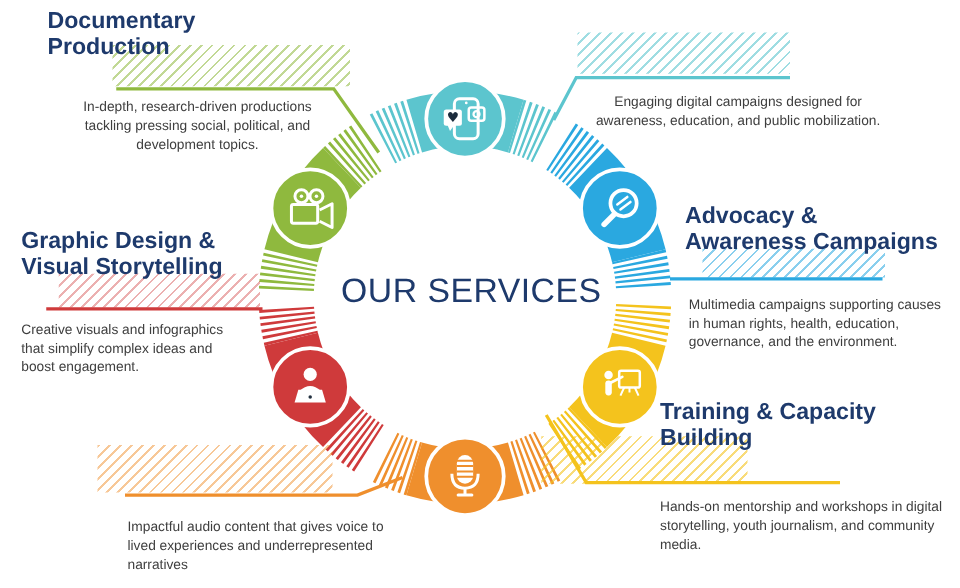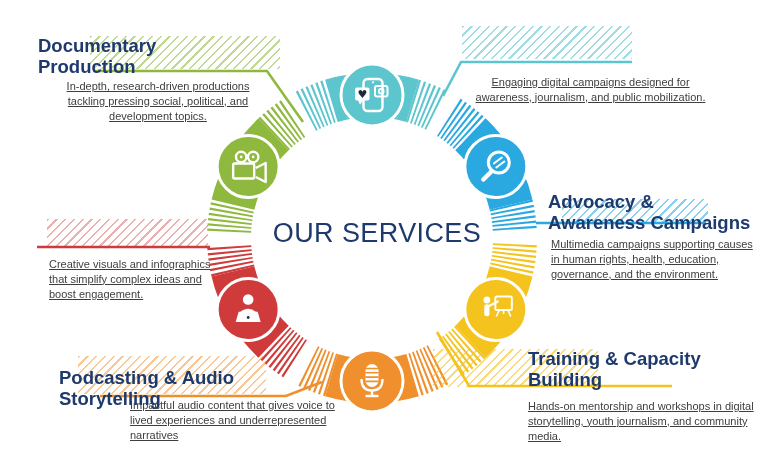--- a/index.html
+++ b/index.html
@@ -3,46 +3,46 @@
 <meta charset="utf-8">
 <style>
   html,body{margin:0;padding:0;background:#fff;}
   body{width:768px;height:470px;overflow:hidden;position:relative;
        font-family:"Liberation Sans","DejaVu Sans",sans-serif;}
   .stage{position:absolute;left:0;top:0;width:768px;height:470px;}
   svg.ring{position:absolute;left:0;top:0;}
   .center-label{position:absolute;left:377px;top:233px;transform:translate(-50%,-50%);
     font-size:27px;font-weight:normal;color:#1e3a6c;letter-spacing:.4px;white-space:nowrap;}
   .svc-heading{position:absolute;font-size:18.5px;line-height:21px;font-weight:bold;
-    color:#1e3a6c;white-space:pre-line;z-index:3;margin-top:30px;}
+    color:#1e3a6c;white-space:pre-line;z-index:3;}
   .svc-desc{position:absolute;font-size:11px;line-height:14.8px;color:#3e3e3e;
-    white-space:pre-line;z-index:3;text-decoration:underline;}
+    white-space:pre-line;z-index:3;}
   .hatch{position:absolute;z-index:1;}
   #h-documentary{left:38px;top:5px;}
   #d-documentary{left:48px;top:79px;width:220px;text-align:center;}
   #x-documentary{left:90px;top:36px;width:190px;height:33px;
     background:repeating-linear-gradient(135deg,#8fb93e8c 0 1.6px,transparent 1.6px 6.2px);}
   #h-social{left:467px;top:5px;}
   #d-social{left:448px;top:75px;width:285px;text-align:center;}
   #x-social{left:462px;top:26px;width:170px;height:33px;
     background:repeating-linear-gradient(135deg,#5cc5ce96 0 1.6px,transparent 1.6px 6.2px);}
   #h-advocacy{left:548px;top:161px;}
   #d-advocacy{left:551px;top:237px;width:225px;}
   #x-advocacy{left:562px;top:199px;width:146px;height:23px;
     background:repeating-linear-gradient(135deg,#2aa8e08c 0 1.6px,transparent 1.6px 6.2px);}
   #h-training{left:528px;top:318px;}
   #d-training{left:528px;top:399px;width:250px;}
   #x-training{left:433px;top:349px;width:165px;height:38px;
     background:repeating-linear-gradient(135deg,#f4c31d96 0 1.6px,transparent 1.6px 6.2px);}
   #h-podcasting{left:59px;top:337px;}
-  #d-podcasting{left:102px;top:398px;width:260px;margin-left:28px;}
+  #d-podcasting{left:102px;top:415px;width:260px;}
   #x-podcasting{left:78px;top:356px;width:188px;height:38px;
     background:repeating-linear-gradient(135deg,#ef8f2d7d 0 1.6px,transparent 1.6px 6.2px);}
   #h-graphic{left:17px;top:181px;}
-  #d-graphic{left:17px;top:257px;width:200px;margin-left:32px;}
+  #d-graphic{left:17px;top:257px;width:200px;}
   #x-graphic{left:47px;top:219px;width:161px;height:27px;
     background:repeating-linear-gradient(135deg,#cf3a3b66 0 1.6px,transparent 1.6px 6.2px);}
 </style>
 </head>
 <body>
 
 <div class="stage">
 
   <svg class="ring" width="768" height="470" viewBox="0 0 768 470">
     <defs>
@@ -138,37 +138,37 @@
 
   <div class="center-label">OUR SERVICES</div>
 
   <div class="svc-heading" id="h-documentary">Documentary
 Production</div>
   <div class="svc-desc" id="d-documentary">In-depth, research-driven productions
 tackling pressing social, political, and
 development topics.</div>
 
   <div class="svc-desc" id="d-social">Engaging digital campaigns designed for
-awareness, journalism, and public mobilization.</div>
+awareness, education, and public mobilization.</div>
 
   <div class="svc-heading" id="h-advocacy">Advocacy &amp;
 Awareness Campaigns</div>
   <div class="svc-desc" id="d-advocacy">Multimedia campaigns supporting causes
 in human rights, health, education,
 governance, and the environment.</div>
 
   <div class="svc-heading" id="h-training">Training &amp; Capacity
 Building</div>
   <div class="svc-desc" id="d-training">Hands-on mentorship and workshops in digital
 storytelling, youth journalism, and community
 media.</div>
 
-  <div class="svc-heading" id="h-podcasting">Podcasting &amp; Audio
-Storytelling</div>
   <div class="svc-desc" id="d-podcasting">Impactful audio content that gives voice to
 lived experiences and underrepresented
 narratives</div>
 
+  <div class="svc-heading" id="h-graphic">Graphic Design &amp;
+Visual Storytelling</div>
   <div class="svc-desc" id="d-graphic">Creative visuals and infographics
 that simplify complex ideas and
 boost engagement.</div>
 
 </div>
 
 </body></html>

